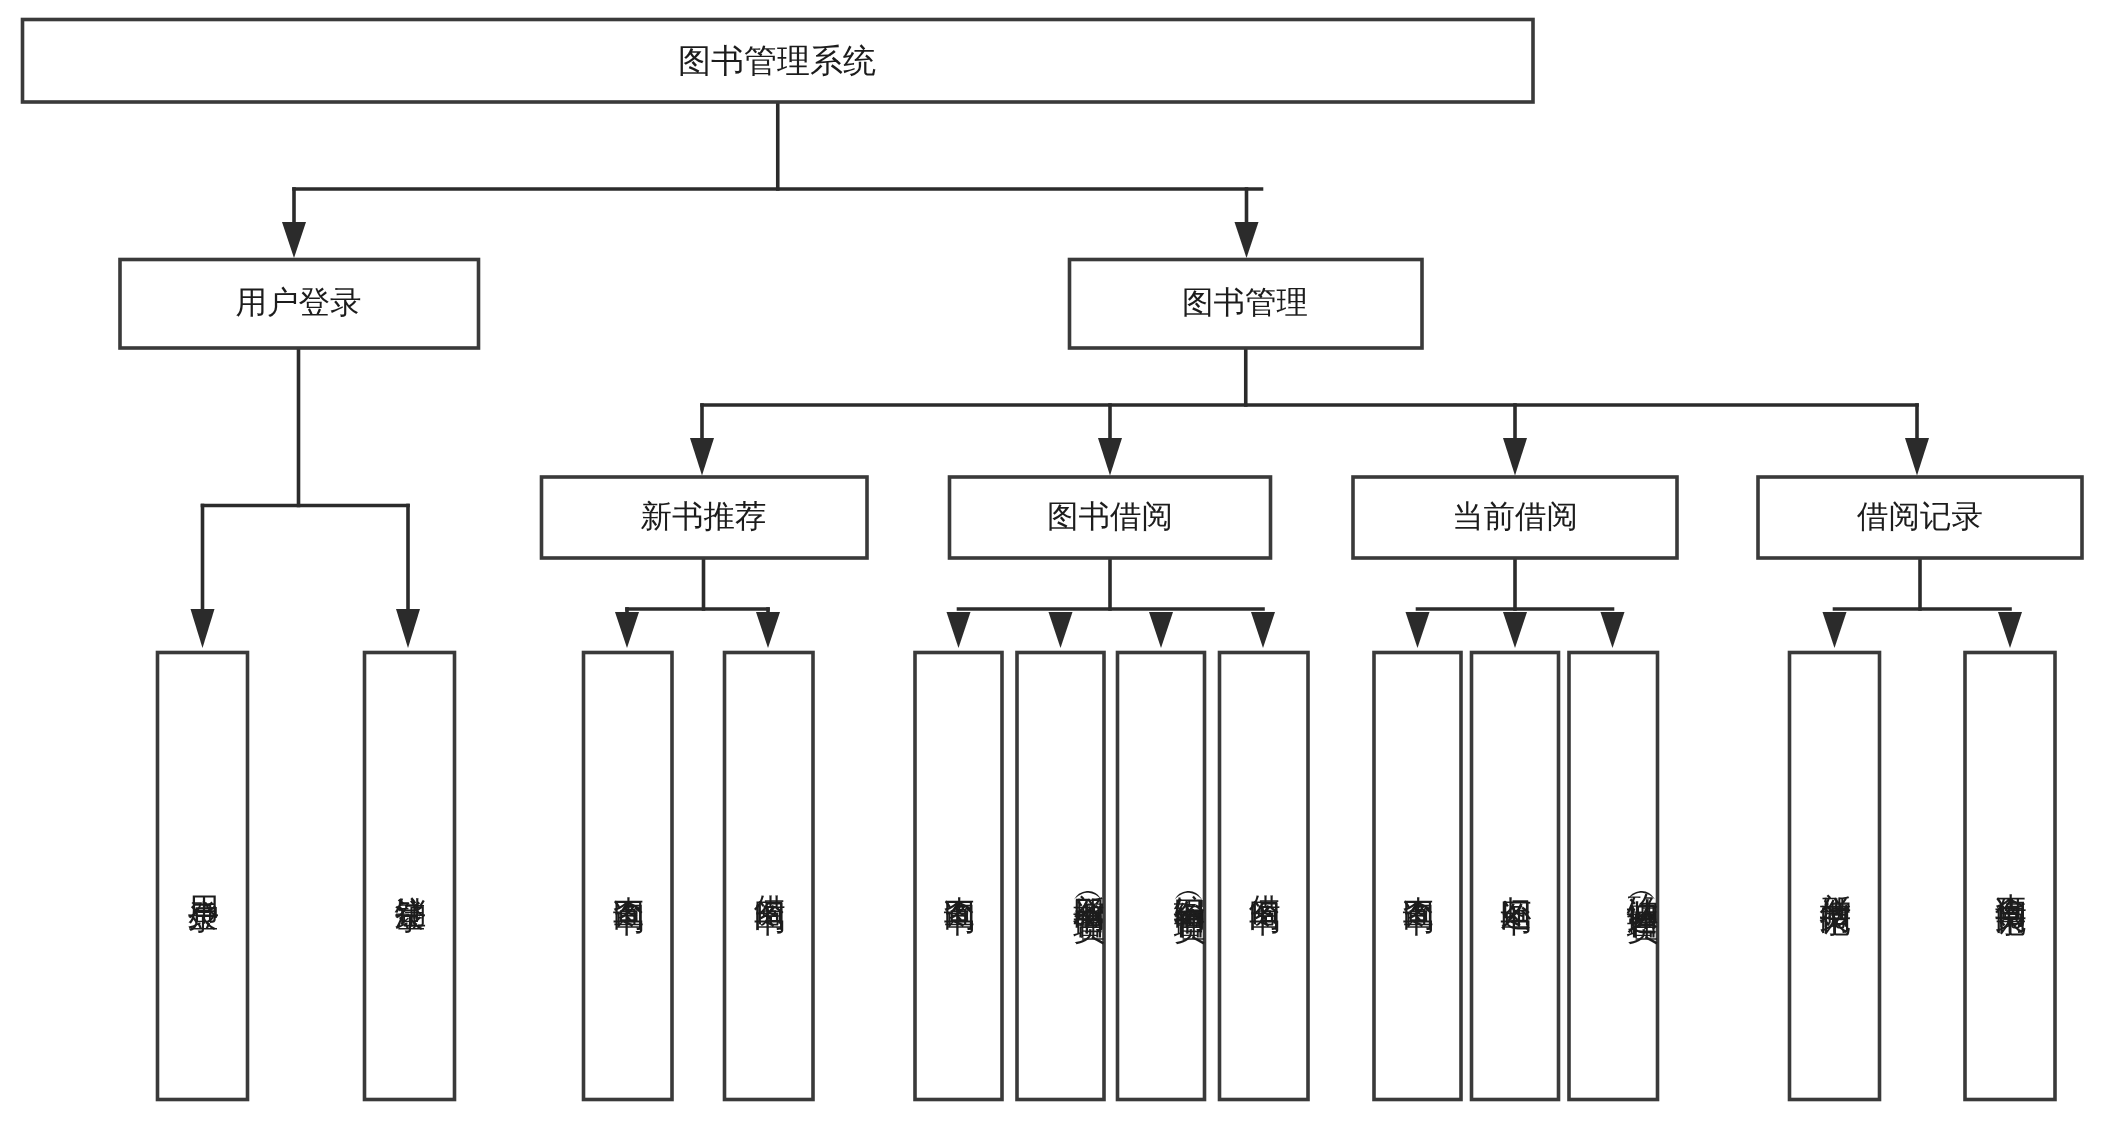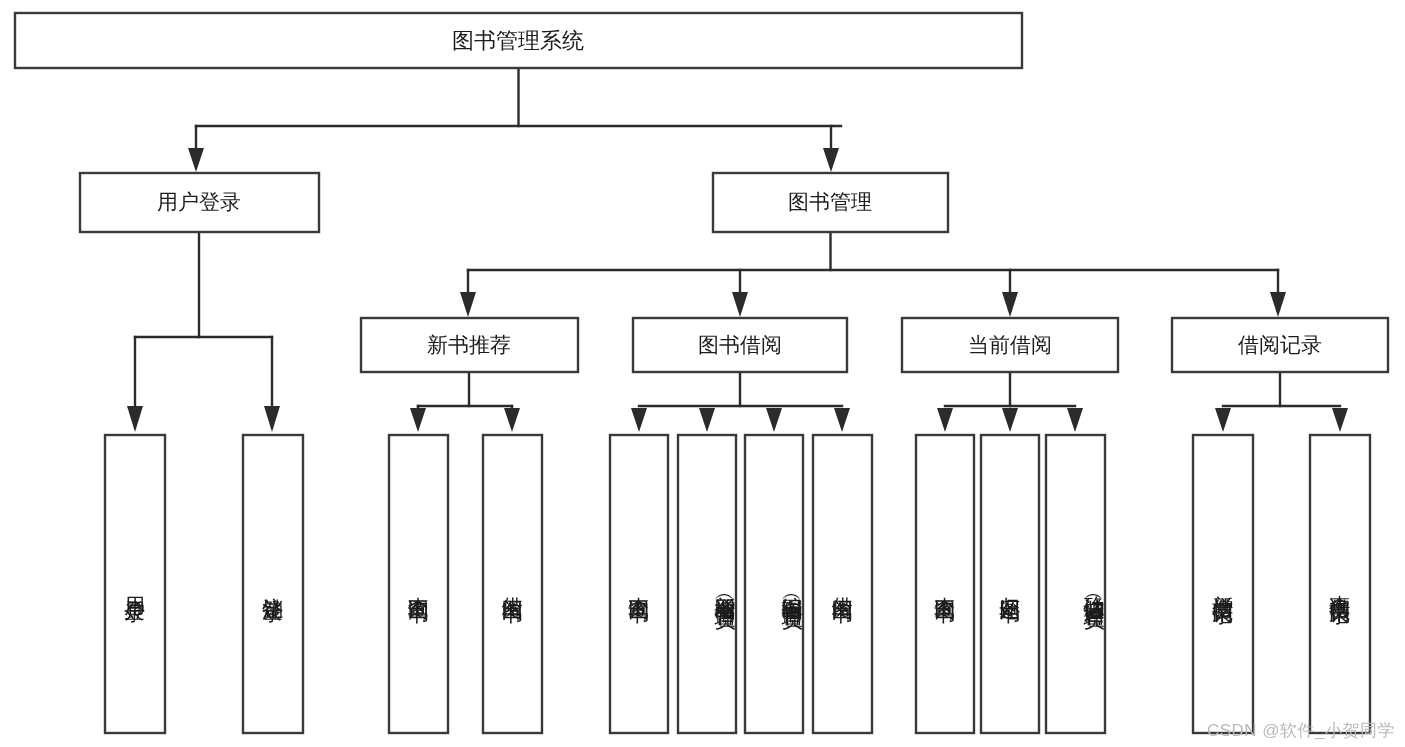--- a/index.html
+++ b/index.html
@@ -207,15 +207,14 @@
   <div class="leaf-label-v" style="left:610px;  top:435px; width:58px; height:298px;">查询图书</div>
   <div class="leaf-label-v" style="left:678px;  top:435px; width:58px; height:298px; align-items:flex-start; padding-top:8px; box-sizing:border-box;">新增图书（管理员）</div>
   <div class="leaf-label-v" style="left:745px;  top:435px; width:58px; height:298px; align-items:flex-start; padding-top:8px; box-sizing:border-box;">编辑图书（管理员）</div>
   <div class="leaf-label-v" style="left:813px;  top:435px; width:59px; height:298px;">借阅图书</div>
   <div class="leaf-label-v" style="left:916px;  top:435px; width:58px; height:298px;">查询图书</div>
   <div class="leaf-label-v" style="left:981px;  top:435px; width:58px; height:298px;">归还图书</div>
   <div class="leaf-label-v" style="left:1046px; top:435px; width:59px; height:298px; align-items:flex-start; padding-top:8px; box-sizing:border-box;">确认归还（管理员）</div>
   <div class="leaf-label-v" style="left:1193px; top:435px; width:60px; height:298px;">新增借阅记录</div>
   <div class="leaf-label-v" style="left:1310px; top:435px; width:60px; height:298px;">查询借阅记录</div>
 
-  <div class="watermark">CSDN @软件_小贺同学</div>
 
 </div>
 
 </body></html>

